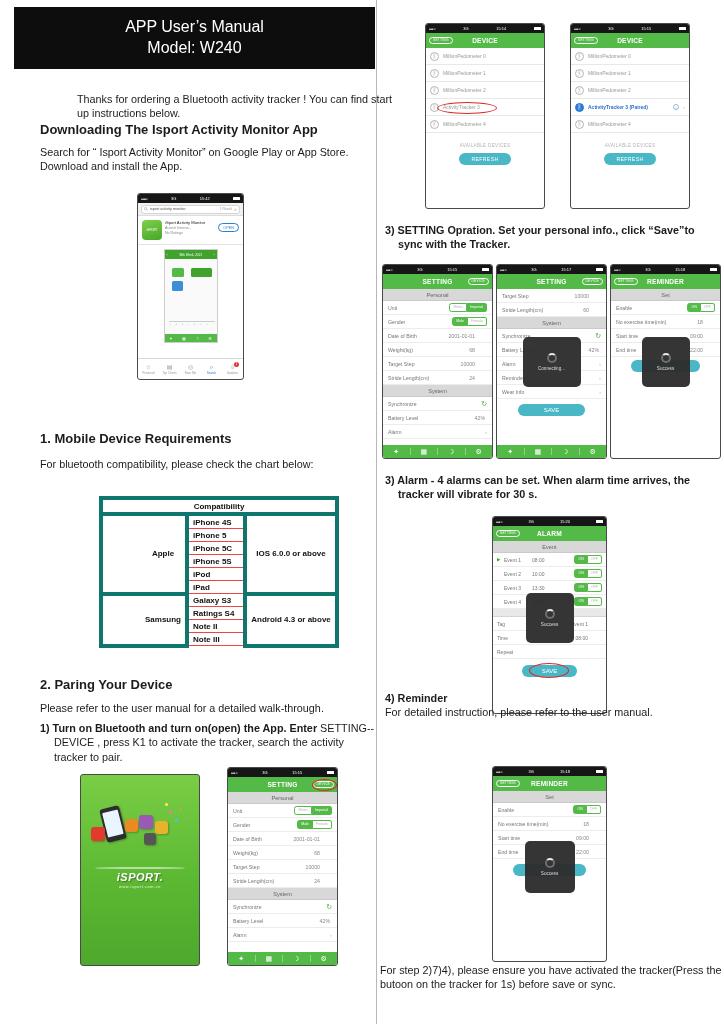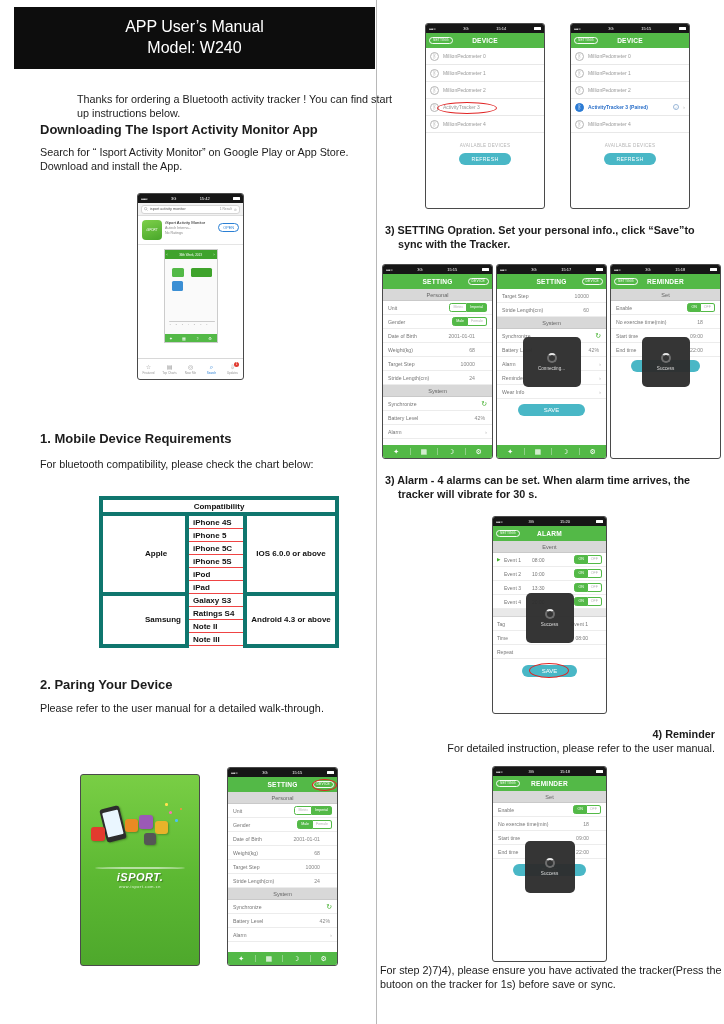--- a/index.html
+++ b/index.html
@@ -16,21 +16,21 @@
   .hd { position:absolute; font-size:13px; font-weight:bold; }
   .step { padding-left:14px; text-indent:-14px; }
   .step b { font-weight:bold; }
   .boldpara { font-weight:bold; padding-left:13px; text-indent:-13px; }
 
   
   .ctable { position:absolute; left:99px; top:496px; border-collapse:collapse; font-size:8px; font-weight:bold; color:#111; }
   .ctable td { border:1px solid #ef4444; padding:1.5px 4px; background:#fff; }
   .ctable .outer { border:4px solid #0f766e; }
   .ctable .thead { text-align:center; }
-  .ctable .brand { width:46px;padding-left:42px; }
+  .ctable .brand { text-align:center; width:46px;padding-left:42px; }
   .ctable .model { width:58px; }
   .ctable .os { width:92px; text-align:center; }
 
   
   .ph { position:absolute; background:#fff; border:1px solid #4a4a4a; border-radius:3px; overflow:hidden;
         display:flex; flex-direction:column; color:#777; }
   .sb { flex:none; height:9px; background:#161616; color:#fff; font-size:4px; display:flex; align-items:center;
         justify-content:space-between; padding:0 3px; }
   .sb .dots { font-size:3px; letter-spacing:-0.5px; }
   .batt { width:7px; height:3.5px; background:#fff; border-radius:0.5px; display:inline-block; }
@@ -247,20 +247,24 @@
           <td class="model">Note II</td>
         </tr>
     <tr>
           <td class="model">Note III</td>
         </tr>
   </tbody>
     </table>
 
   <div class="hd" style="left:40px; top:677px;">2. Paring Your Device</div>
   <div class="para" style="left:40px; top:701px; width:330px;">Please refer to the user manual for a detailed walk-through.</div>
+  <div class="para step" style="left:40px; top:721px; width:336px;">
+    <b>1) Turn on Bluetooth and turn on(open) the App. Enter</b>
+    <span>SETTING--DEVICE , press K1 to activate the tracker, search the activity tracker to pair.</span>
+  </div>
 
   <div class="splash">
     <div class="sp-phone"></div>
     <span class="sq" style="left:10px; top:52px; width:14px; height:14px; background:#e23b2e;"></span>
     <span class="sq" style="left:44px; top:44px; width:13px; height:13px; background:#e98a23;"></span>
     <span class="sq" style="left:58px; top:40px; width:14px; height:14px; background:#9b59b6;"></span>
     <span class="sq" style="left:74px; top:46px; width:13px; height:13px; background:#e8b32a;"></span>
     <span class="sq" style="left:63px; top:58px; width:12px; height:12px; background:#555;"></span>
     <span class="dot" style="left:88px; top:36px; width:3px; height:3px; background:#ff6fae;"></span>
     <span class="dot" style="left:94px; top:44px; width:2.5px; height:2.5px; background:#4ac3ef;"></span>
@@ -630,21 +634,21 @@
     <div class="save" style="width:48%; margin-top:6px;">
       <span>SAVE</span>
       <span class="rell" style="left:50%; top:-2px; transform:translateX(-50%); width:40px; height:15px;"></span>
     </div>
     <div class="toast" style="top:76px; width:48px; height:50px;">
       <div class="spin"></div>
       <div>Success</div>
     </div>
   </div>
 
-  <div class="para" style="left:385px; top:727px; width:330px;text-align:right;">
+  <div class="para" style="left:385px; top:691px; width:330px;">
     <div style="font-weight:bold;">4) Reminder</div>
     <div>For detailed instruction, please refer to the user manual.</div>
   </div>
 
   <div class="ph" style="left:492px; top:766px; width:115px; height:196px;">
     <div class="sb">
       <span class="dots">●●●○○</span>
       <span>3G</span>
       <span>15:18</span>
       <span class="batt"></span>

